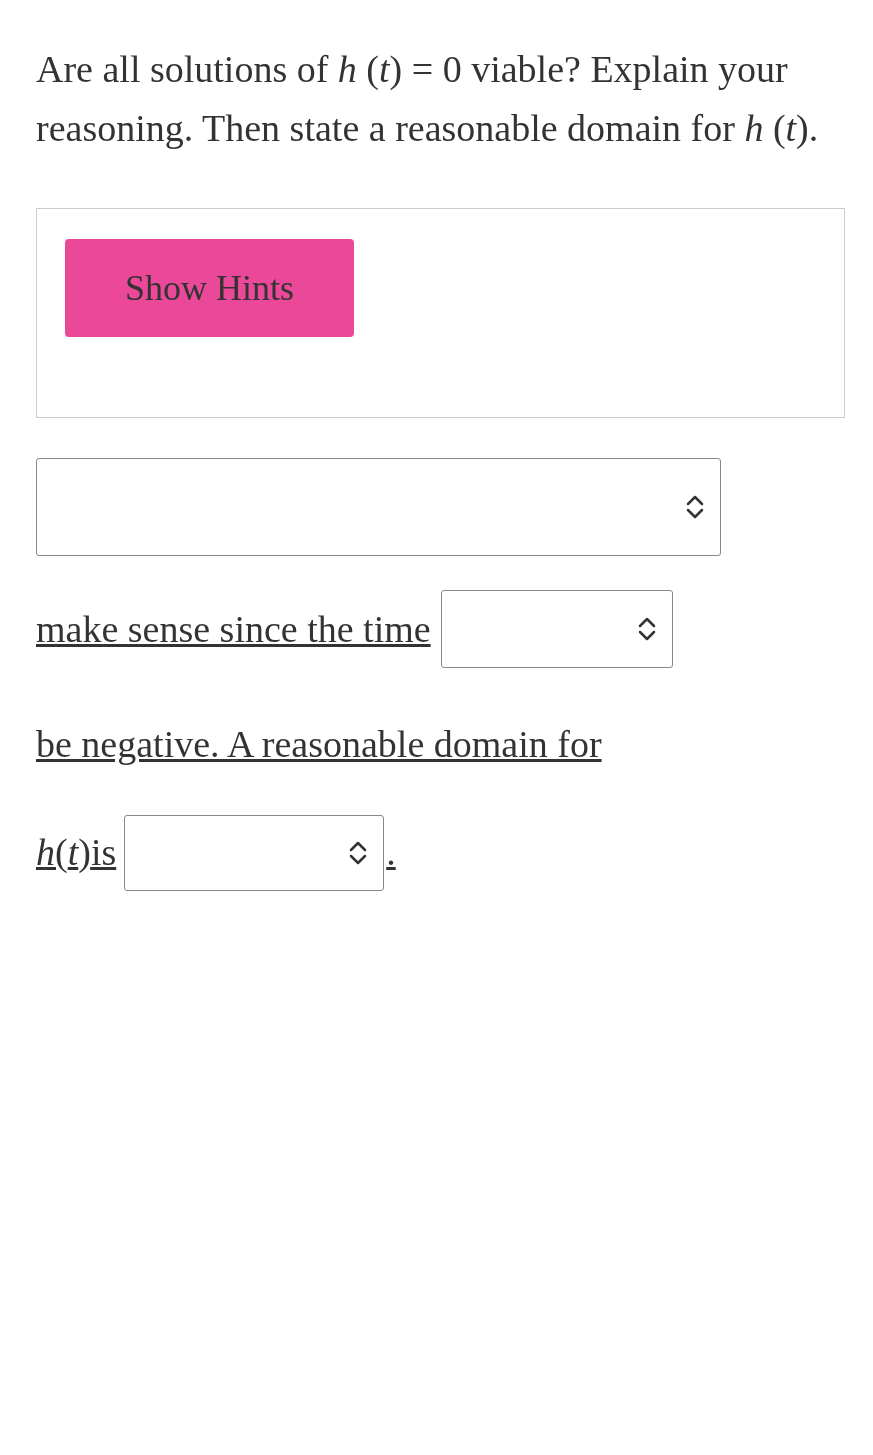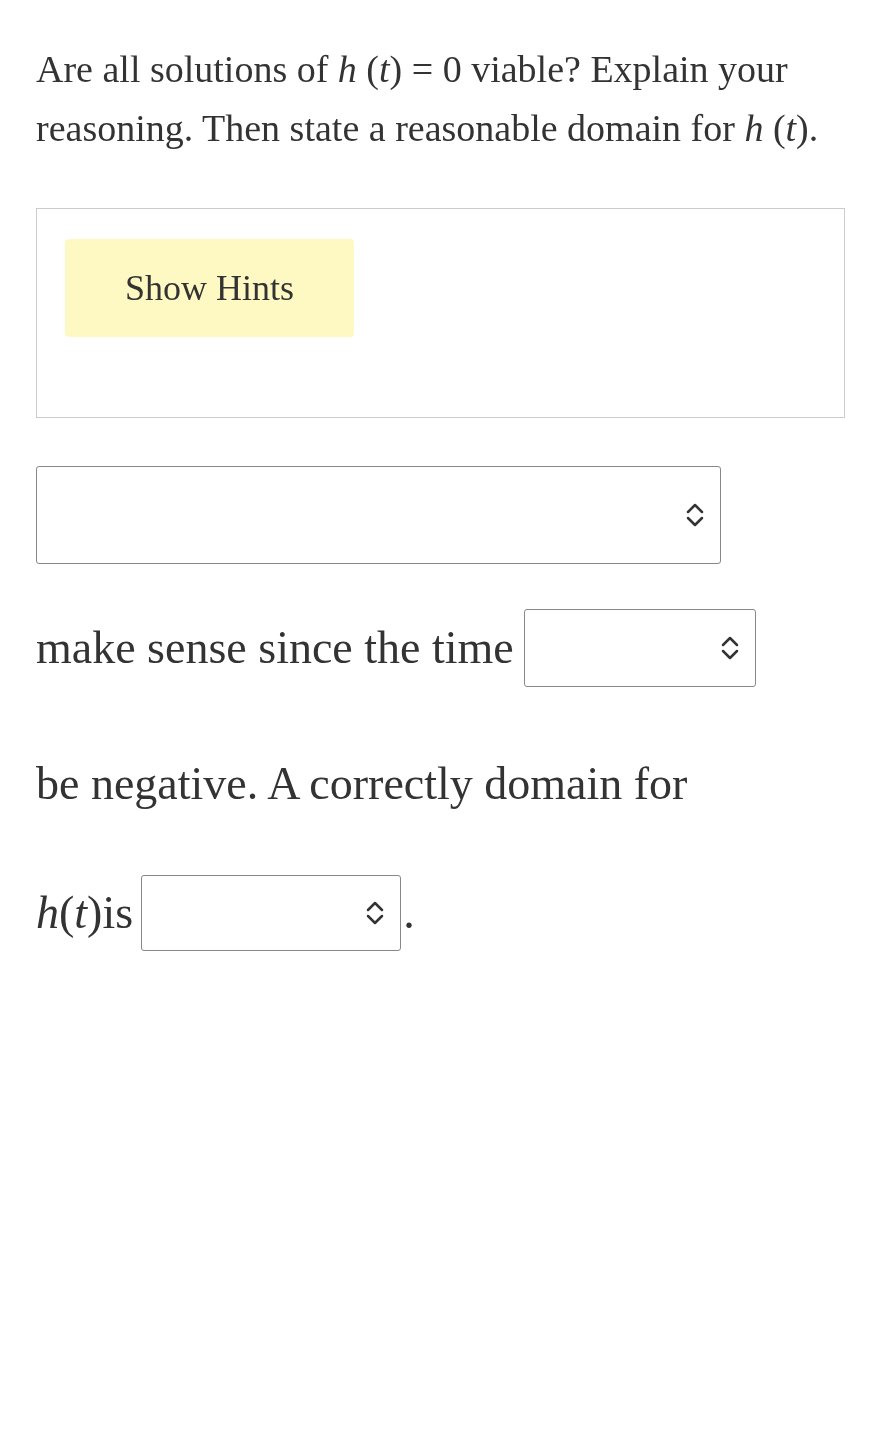--- a/index.html
+++ b/index.html
@@ -23,33 +23,34 @@
     font-style: italic;
     font-family: 'Times New Roman', Georgia, serif;
   }
   .hints-box {
     border: 1px solid #ccc;
     padding: 30px 28px 80px 28px;
     margin-bottom: 40px;
     background: #fff;
   }
   .hints-button {
-    background: #fef9c3;
+    background: #ec4899;
     border: none;
     padding: 28px 60px;
     font-size: 36px;
     font-family: Georgia, 'Times New Roman', serif;
     color: #333;
     cursor: pointer;
     border-radius: 4px;
   }
   .sentence-area {
-    font-size: 46px;
+    font-size: 38px;
     line-height: 2.6;
     color: #333;
+    text-decoration: underline;
   }
   .dropdown {
     display: inline-flex;
     align-items: center;
     justify-content: flex-end;
     border: 1px solid #888;
     background: #fff;
     padding: 0 14px 0 14px;
     font-size: 30px;
     color: #333;
@@ -128,21 +129,21 @@
         <span class="select-arrows">
           <svg width="22" height="26" viewBox="0 0 22 26">
             <path d="M4 10 L11 3 L18 10" stroke="#333" stroke-width="2.5" fill="none" stroke-linecap="round" stroke-linejoin="round"></path>
             <path d="M4 16 L11 23 L18 16" stroke="#333" stroke-width="2.5" fill="none" stroke-linecap="round" stroke-linejoin="round"></path>
           </svg>
         </span>
       </span>
     </div>
 
     <div class="sentence-block">
-      <span> be negative. A correctly domain for </span>
+      <span> be negative. A reasonable domain for </span>
     </div>
 
     <div class="sentence-line">
       <span class="math-italic">h</span>
         <span> (</span>
         <span class="math-italic">t</span>
         <span>)</span>
       <span> is </span>
       <span class="dropdown dropdown-domain">
         <span></span>

